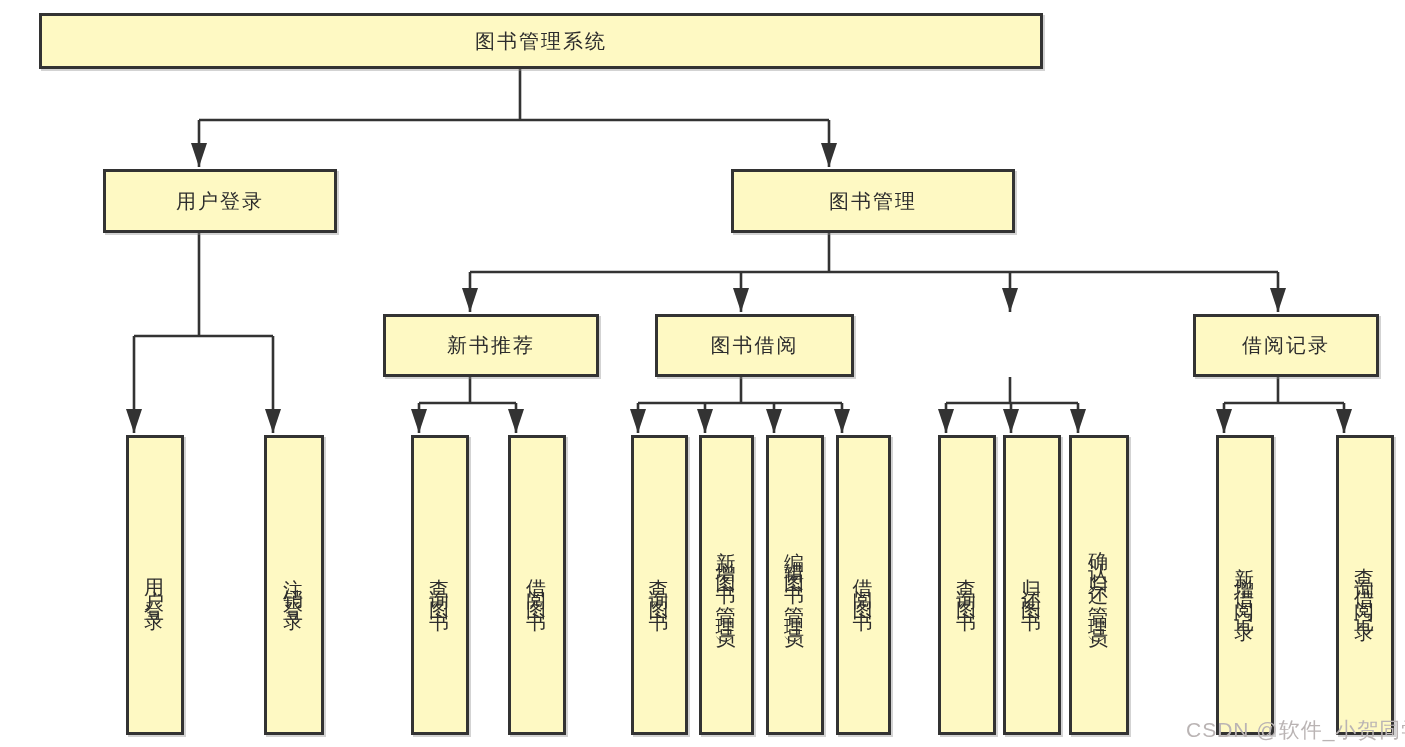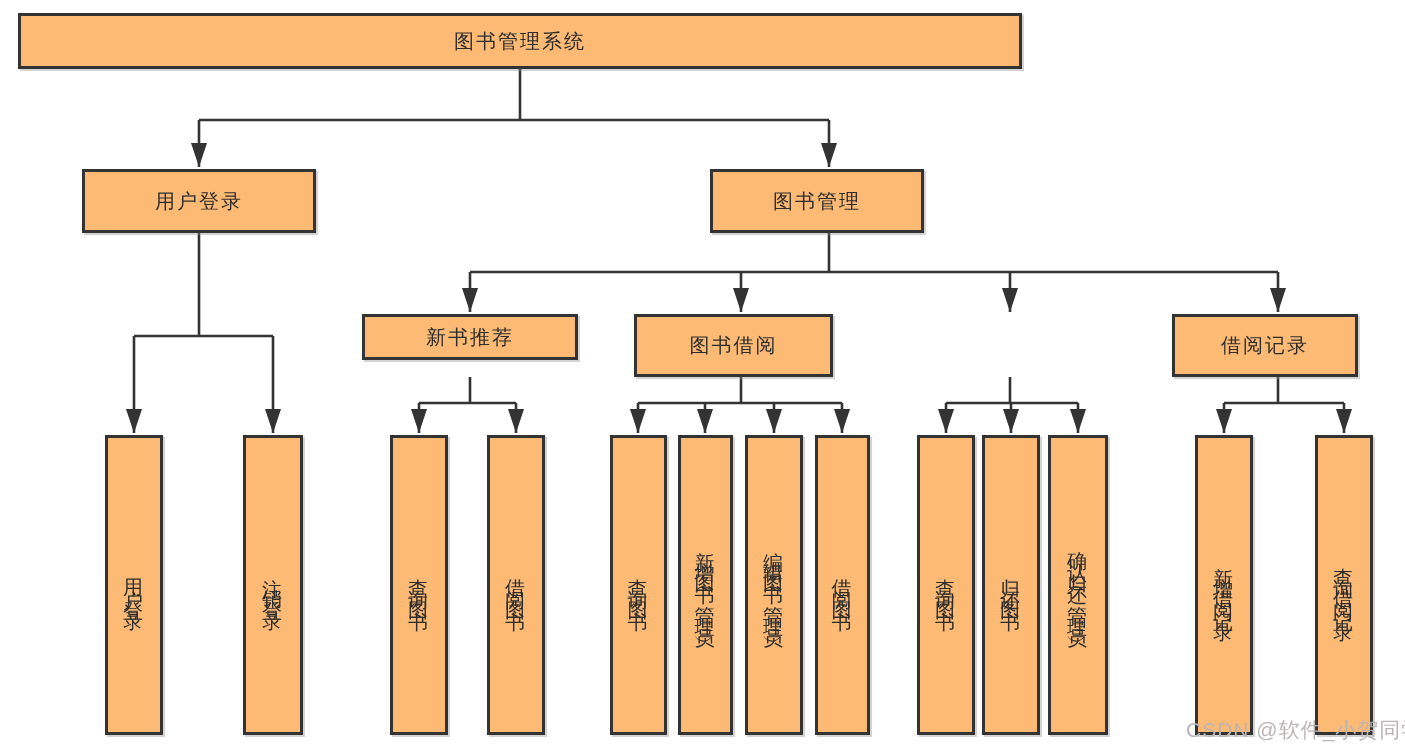--- a/index.html
+++ b/index.html
@@ -18,30 +18,31 @@
     position: absolute;
     left: 0; top: 0;
     width: 1405px; height: 747px;
     z-index: 1;
   }
   .ln { stroke: #333333; stroke-width: 2.6; fill: none; }
   .node {
     position: absolute;
     box-sizing: border-box;
     border: 3px solid #333333;
-    background: #fdba74;
+    background: #fef9c3;
     box-shadow: 2px 2px 0 rgba(145,145,145,0.40);
     display: flex;
     align-items: center;
     justify-content: center;
     color: #2d2d2d;
     font-size: 20px;
     letter-spacing: 2px;
     z-index: 2;
     white-space: nowrap;
+    margin-left: 21px;
   }
   .leaf { top: 435px; height: 300px; }
   .vtext {
     writing-mode: vertical-rl;
     text-orientation: mixed;
     letter-spacing: 11px;
     font-size: 20px;
   }
   .watermark {
     position: absolute;
@@ -114,25 +115,25 @@
     </g>
   </svg>
 
   <div class="node" style="left:18px; top:13px; width:1004px; height:56px;">
     <span>图书管理系统</span>
   </div>
 
   <div class="node" style="left:82px; top:169px; width:234px; height:64px;">
     <span>用户登录</span>
   </div>
-  <div class="node" style="left:710px; top:169px; width:214px; height:64px;">
+  <div class="node" style="left:710px; top:169px; width:284px; height:64px;">
     <span>图书管理</span>
   </div>
 
-  <div class="node" style="left:362px; top:314px; width:216px; height:46px;">
+  <div class="node" style="left:362px; top:314px; width:216px; height:63px;">
     <span>新书推荐</span>
   </div>
   <div class="node" style="left:634px; top:314px; width:199px; height:63px;">
     <span>图书借阅</span>
   </div>
   <div class="node" style="left:1172px; top:314px; width:186px; height:63px;">
     <span>借阅记录</span>
   </div>
 
   <div class="node leaf" style="left:105px; width:58px;">

